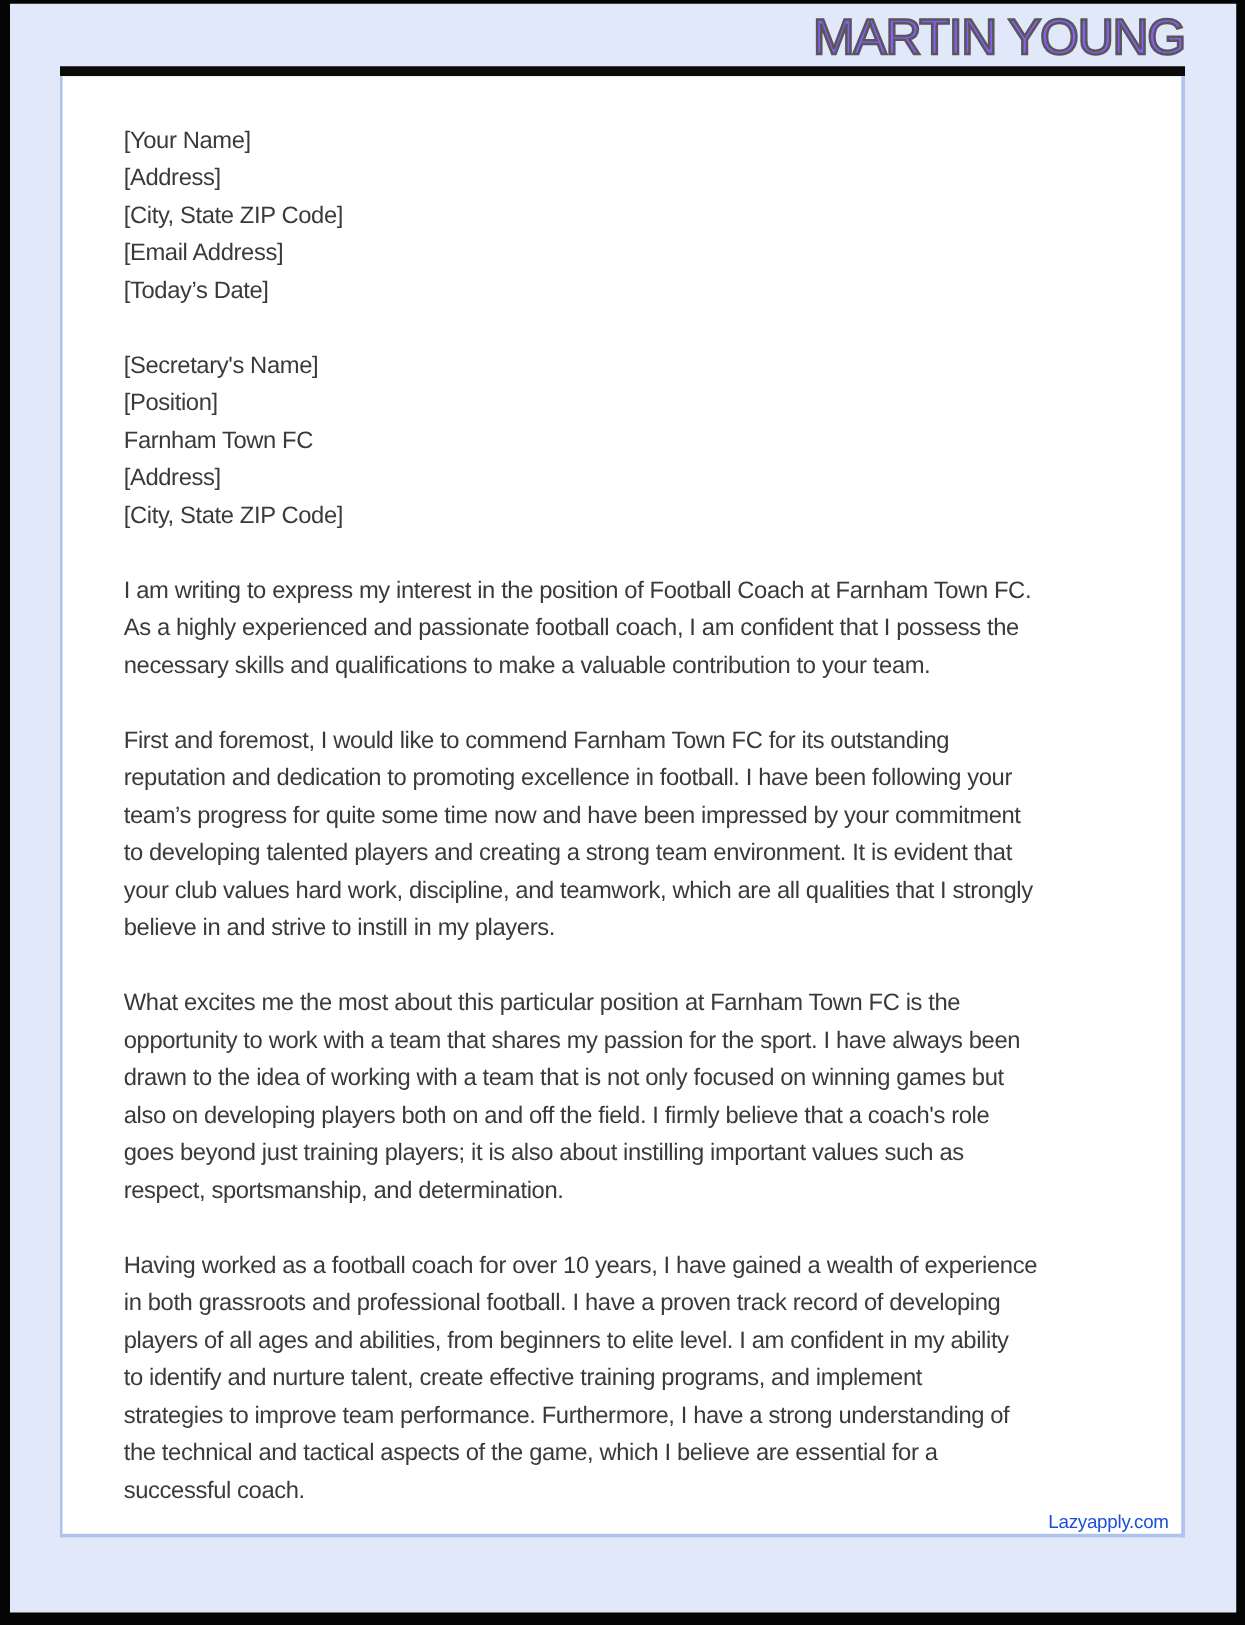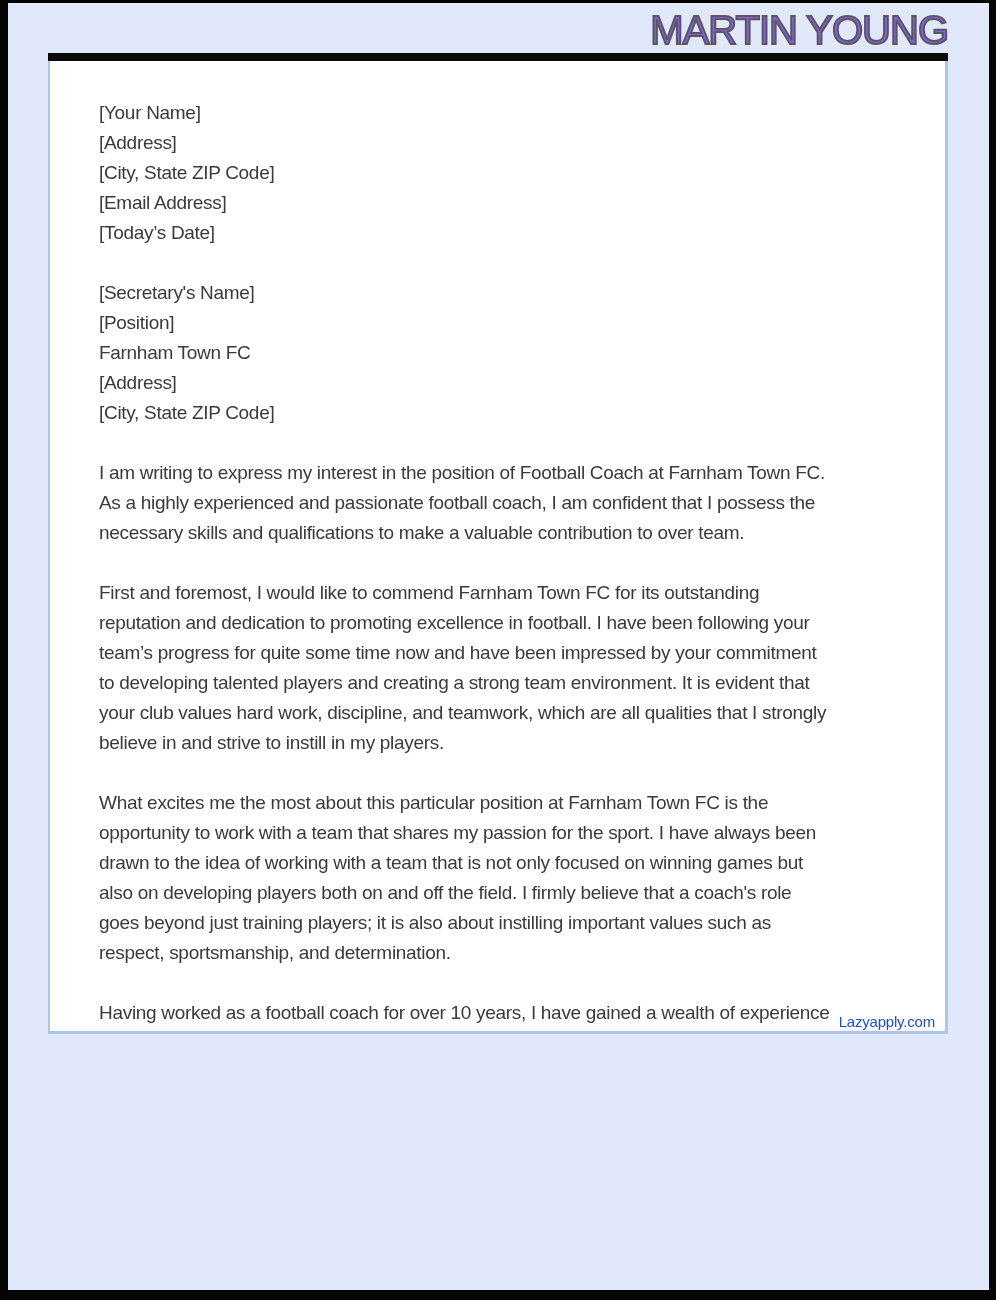--- a/index.html
+++ b/index.html
@@ -32,21 +32,21 @@
   .top-rule {
     position: absolute;
     left: 48px; top: 53px;
     width: 900px; height: 8px;
     background: #0a0a0a;
   }
   
   .page {
     position: absolute;
     left: 48px; top: 61px;
-    width: 900px; height: 973px;
+    width: 900px; height: 1169px;
     box-sizing: border-box;
     background: #ffffff;
     border-left: 2px solid #aec4ec;
     border-right: 3px solid #aec4ec;
     border-bottom: 3px solid #aec4ec;
     overflow: hidden;
   }
   .letter {
     padding: 37px 40px 0 49px;
     font-size: 19px;
@@ -82,21 +82,21 @@
 [City, State ZIP Code]
 [Email Address]
 [Today’s Date]</p>
     <p>[Secretary's Name]
 [Position]
 Farnham Town FC
 [Address]
 [City, State ZIP Code]</p>
     <p>I am writing to express my interest in the position of Football Coach at Farnham Town FC.
 As a highly experienced and passionate football coach, I am confident that I possess the
-necessary skills and qualifications to make a valuable contribution to over team.</p>
+necessary skills and qualifications to make a valuable contribution to your team.</p>
     <p>First and foremost, I would like to commend Farnham Town FC for its outstanding
 reputation and dedication to promoting excellence in football. I have been following your
 team’s progress for quite some time now and have been impressed by your commitment
 to developing talented players and creating a strong team environment. It is evident that
 your club values hard work, discipline, and teamwork, which are all qualities that I strongly
 believe in and strive to instill in my players.</p>
     <p>What excites me the most about this particular position at Farnham Town FC is the
 opportunity to work with a team that shares my passion for the sport. I have always been
 drawn to the idea of working with a team that is not only focused on winning games but
 also on developing players both on and off the field. I firmly believe that a coach's role

